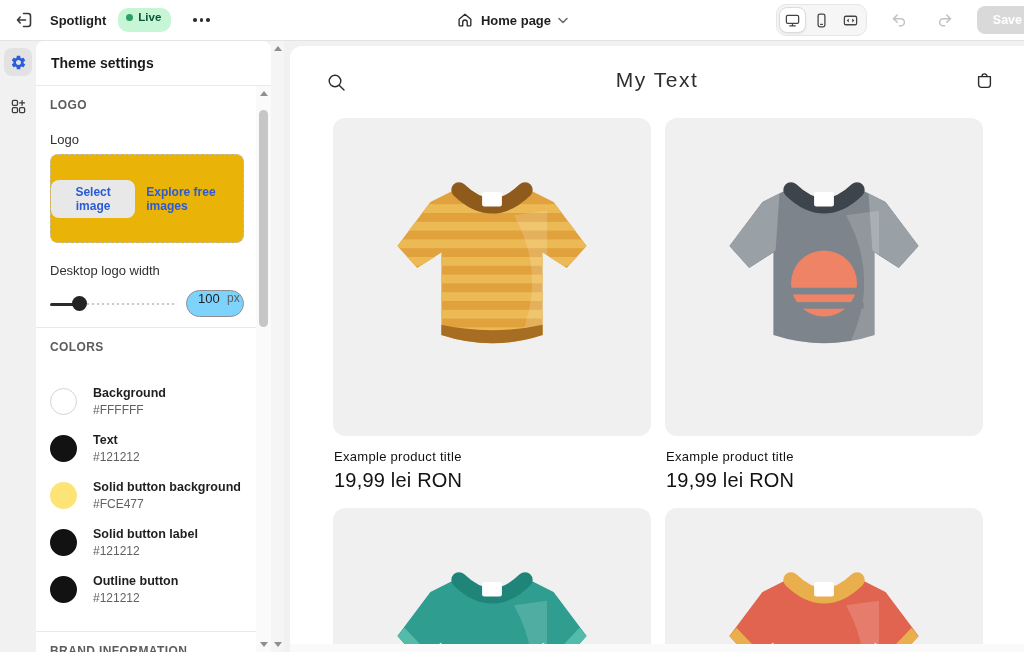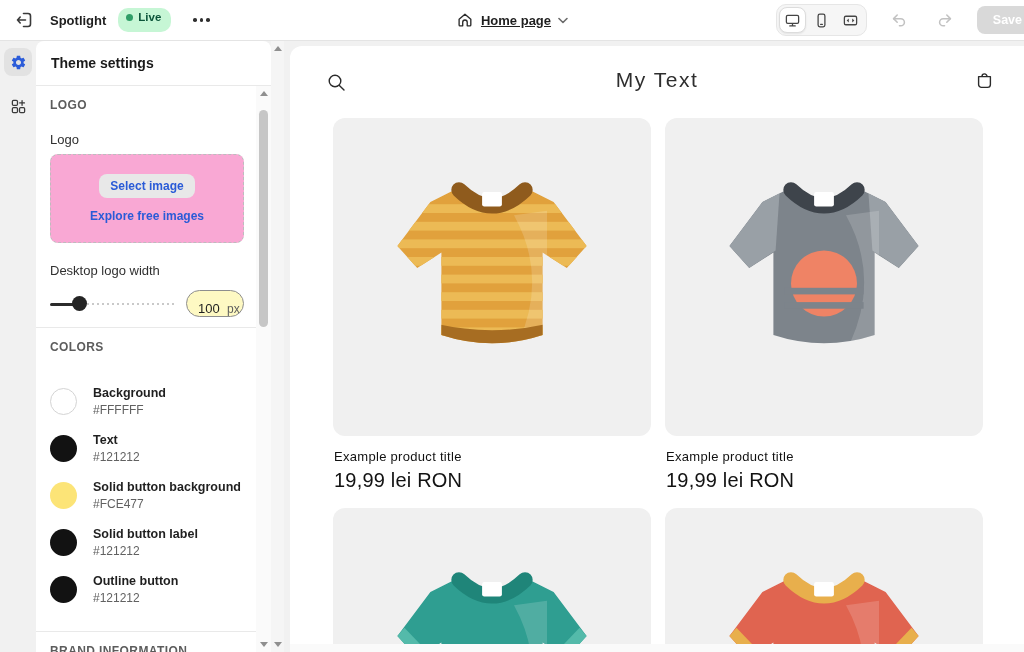--- a/index.html
+++ b/index.html
@@ -14,21 +14,21 @@
   svg { display:block; }
 
   
   .topbar{
     position:absolute; top:0; left:0; right:0; height:41px;
     background:#ffffff; border-bottom:1px solid #E4E4E4;
     display:flex; align-items:center; justify-content:space-between;
     padding:0 0 0 10px; z-index:50; overflow:hidden;
   }
   .tb-left{ display:flex; align-items:center; gap:12px; flex:1; }
-  .tb-center{ position:absolute; left:50%; transform:translateX(-50%); display:flex; align-items:flex-end;text-decoration:underline; }
+  .tb-center{ position:absolute; left:50%; transform:translateX(-50%); display:flex; align-items:flex-end; }
   .tb-right{ display:flex; align-items:center; gap:18px; margin-left:auto; }
   .icon-btn{ background:none; border:none; cursor:pointer; display:flex; align-items:center; justify-content:center; width:28px; height:28px; border-radius:8px; }
   .theme-name{ font-size:13px; font-weight:700; color:#1f1f1f; }
   .live-badge{ display:inline-flex; align-items:center; gap:5px; background:#C6F6D5; border-radius:10px; padding:3px 10px 9px 8px; }
   .live-dot{ width:7px; height:7px; border-radius:50%; background:#2E9E67; }
   .live-label{ font-size:11.5px; font-weight:600; color:#0B5439; }
   .more-menu{ display:flex; gap:3px; align-items:center; }
   .more-menu i{ width:3.5px; height:3.5px; border-radius:50%; background:#303030; }
   .page-selector{ display:flex; align-items:center; gap:7px; background:none; border:none; cursor:pointer; padding:6px 8px; border-radius:8px; }
   .page-selector-label{ font-size:13px; font-weight:700; color:#1f1f1f; }
@@ -51,38 +51,38 @@
     position:absolute; left:36px; top:41px; bottom:0; width:235px;
     background:#ffffff; border-radius:8px 8px 0 0; overflow:hidden;
   }
   .panel-header{ height:45px; display:flex; align-items:center; padding:0 15px; border-bottom:1px solid #E9E9E9; }
   .panel-title{ font-size:14px; font-weight:700; color:#1a1a1a; }
   .panel-body{ position:absolute; top:45px; left:0; right:15px; bottom:0; overflow:hidden; }
   .p-section{ padding:12px 12px 10px 14px; }
   .sec-heading{ font-size:12px; font-weight:700; color:#5C5C5C; letter-spacing:.4px; margin-bottom:20px; }
   .field-label{ font-size:13px; color:#303030; margin-bottom:7px; }
   .dropzone{
-    border:1px dashed #BDBDBD; border-radius:8px; background:#f9a8d4;
+    border:1px dashed #BDBDBD; border-radius:8px; background:#eab308;
     height:89px; margin:0 0 20px 0; width:194px;
-    display:flex; flex-direction:column; align-items:center; justify-content:center; gap:11px; cursor:pointer;
+    display:flex; flex-direction:row; align-items:center; justify-content:center; gap:11px; cursor:pointer;
   }
   .select-image-btn{
     background:#E8E8E8; border:none; border-radius:8px; padding:5px 11px;
     font-size:12px; font-weight:700; color:#2A5BD7; cursor:pointer;
     font-family:"Liberation Sans", sans-serif;
   }
   .explore-link{ font-size:12px; font-weight:700; color:#2A5BD7; text-decoration:none; cursor:pointer; }
   .width-label{ margin-top:2px; margin-bottom:12px; }
   .slider-row{ display:flex; align-items:center; gap:10px; }
   .slider{ position:relative; width:126px; height:16px; cursor:pointer; }
   .sl-fill{ position:absolute; left:0; top:7px; height:3px; width:30px; background:#2B2B2B; border-radius:2px; }
   .sl-dots{ position:absolute; left:32px; right:0; top:7.5px; height:2px;
     background:repeating-linear-gradient(90deg,#C9C9C9 0 2px,transparent 2px 5px); }
   .sl-thumb{ position:absolute; left:22px; top:.5px; width:15px; height:15px; border-radius:50%; background:#242424; cursor:grab; }
-  .num-input{ display:flex; align-items:flex-end; height:27px; width:58px; border:1px solid #8E8E8E; border-radius:14px; padding:0 9px 0 11px; background:#fef9c3; }
+  .num-input{ display:flex; align-items:flex-start; height:27px; width:58px; border:1px solid #8E8E8E; border-radius:14px; padding:0 9px 0 11px; background:#7dd3fc; }
   .num-input input{ width:26px; border:none; outline:none; font-size:13px; color:#1f1f1f; font-family:"Liberation Sans", sans-serif; background:transparent; }
   .num-unit{ font-size:12px; color:#5f5f5f; margin-left:3px; }
   .divider{ height:1px; background:#E9E9E9; }
   .color-row{ display:flex; align-items:center; gap:16px; margin-bottom:16px; cursor:pointer; }
   .color-swatch{ width:27px; height:27px; border-radius:50%; flex:0 0 auto; }
   .color-swatch.light{ border:1px solid #D4D4D4; }
   .color-label{ font-size:12.5px; font-weight:700; color:#1f1f1f; margin-bottom:3px; }
   .color-hex{ font-size:12px; color:#616161; }
 
   

